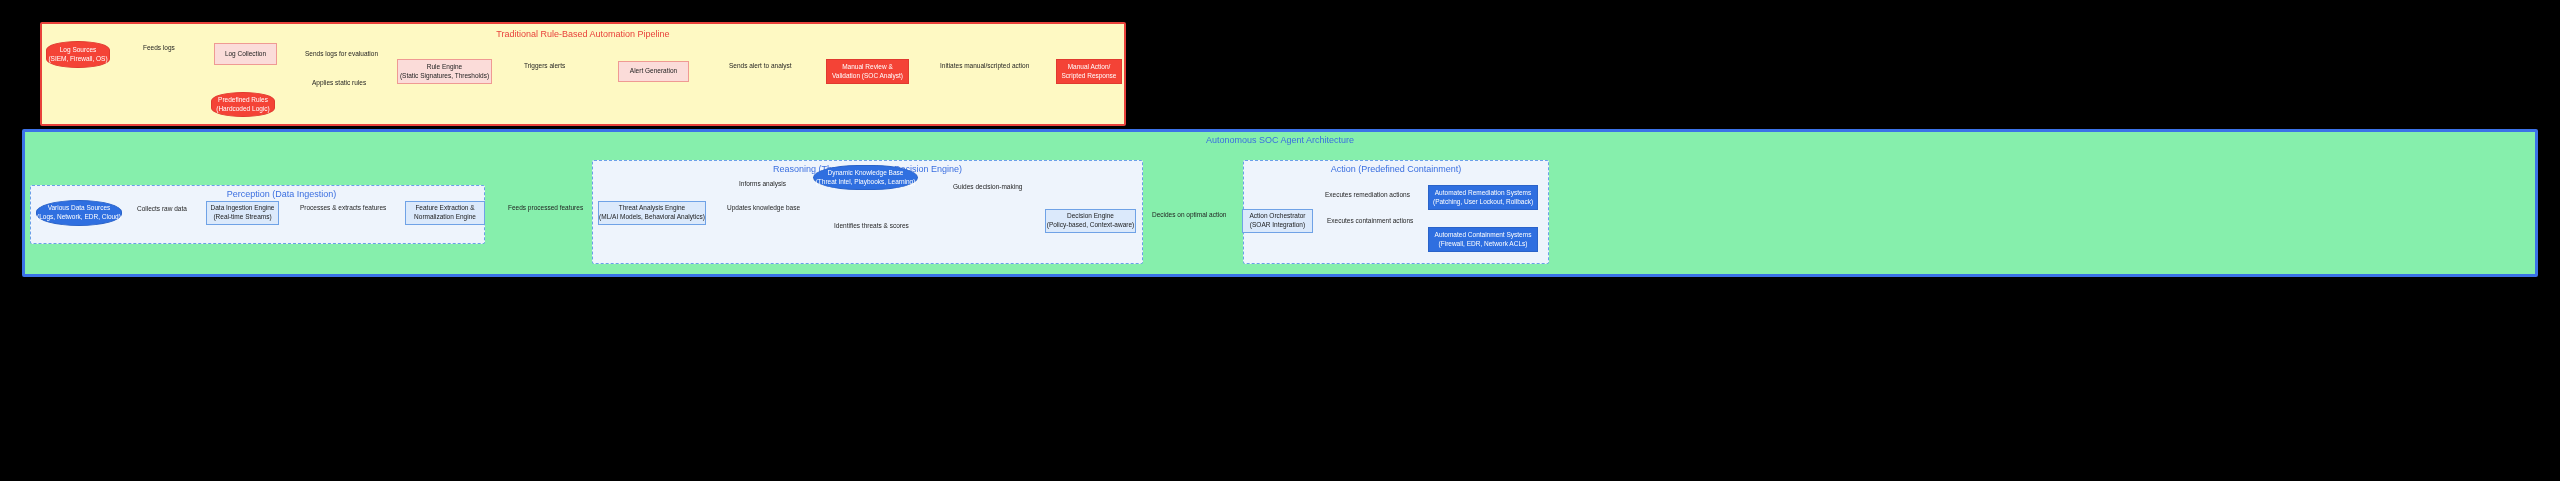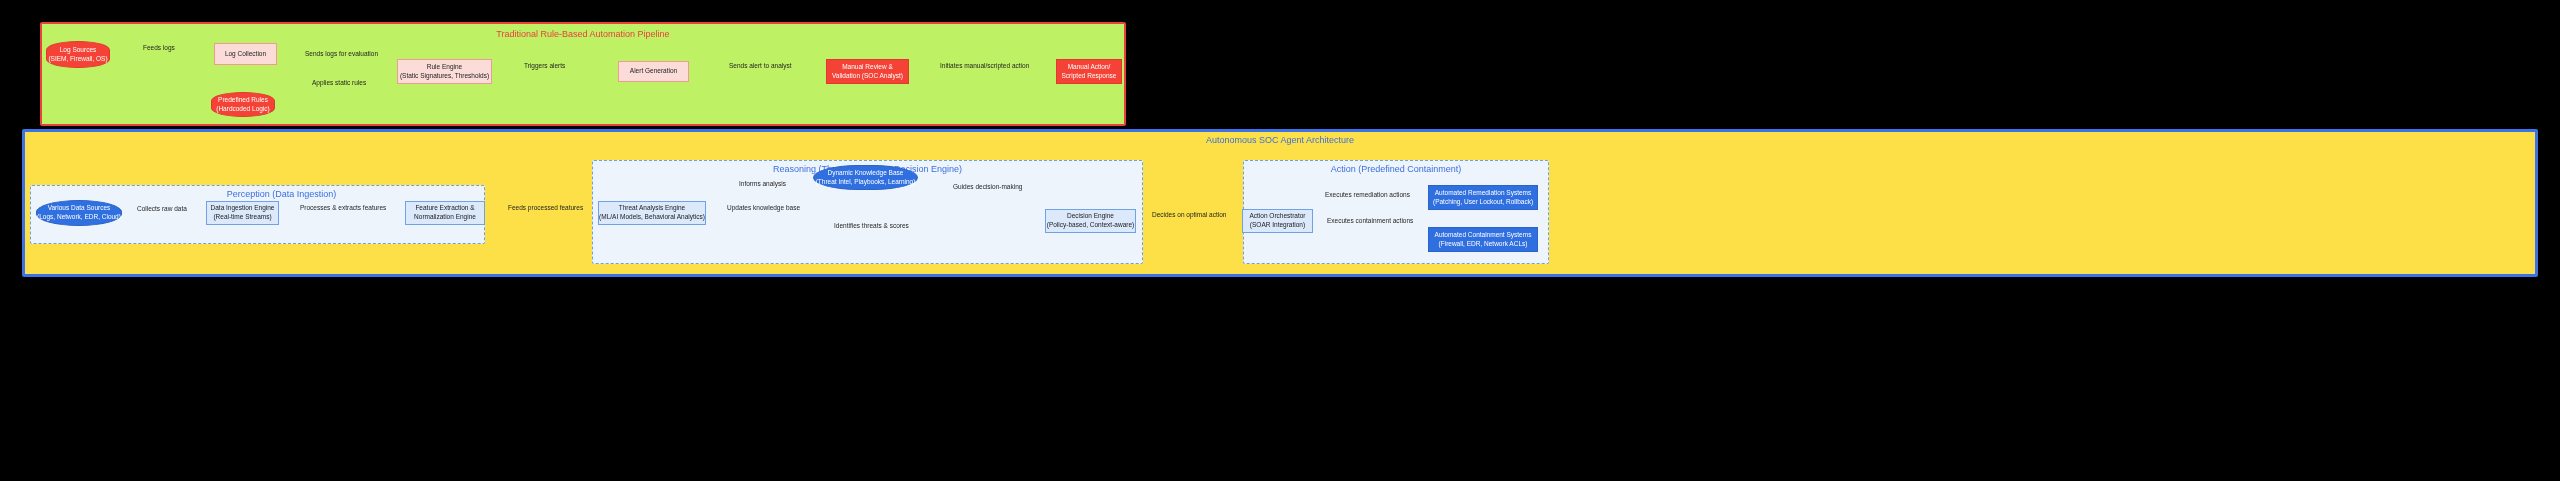--- a/index.html
+++ b/index.html
@@ -26,31 +26,31 @@
   .subgraph {
     position: absolute;
     box-sizing: border-box;
   }
 
   .sg-traditional {
     left: 40px;
     top: 22px;
     width: 1086px;
     height: 104px;
-    background: #bef264;
+    background: #fef9c3;
     border: 2px solid #e8423b;
     border-radius: 2px;
   }
 
   .sg-autonomous {
     left: 22px;
     top: 129px;
     width: 2516px;
     height: 148px;
-    background: #fde047;
+    background: #86efac;
     border: 3px solid #3b72e8;
     border-radius: 2px;
   }
 
   .sg-inner {
     position: absolute;
     box-sizing: border-box;
     background: #eef4fc;
     border: 1px dashed #6aa0e8;
     border-radius: 2px;

